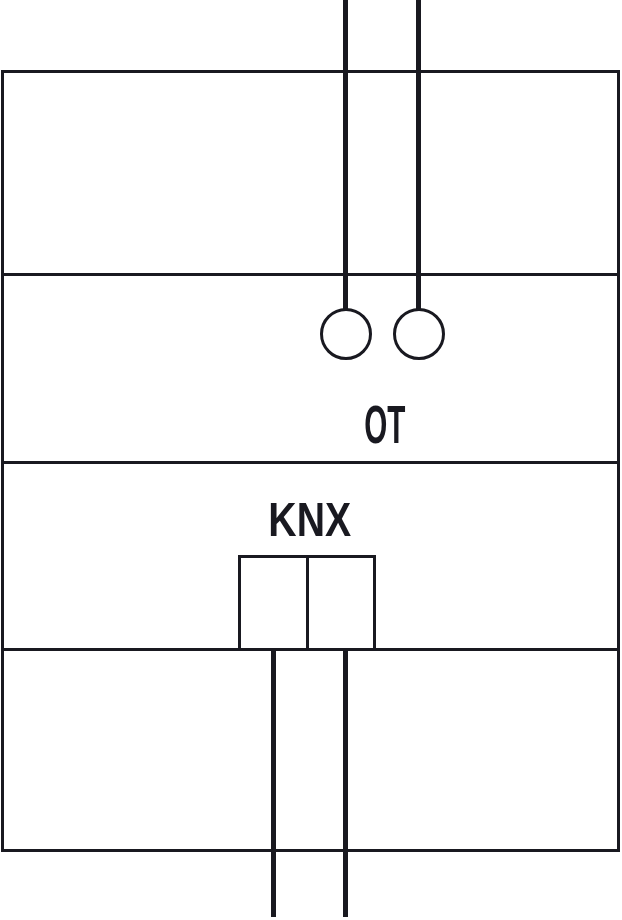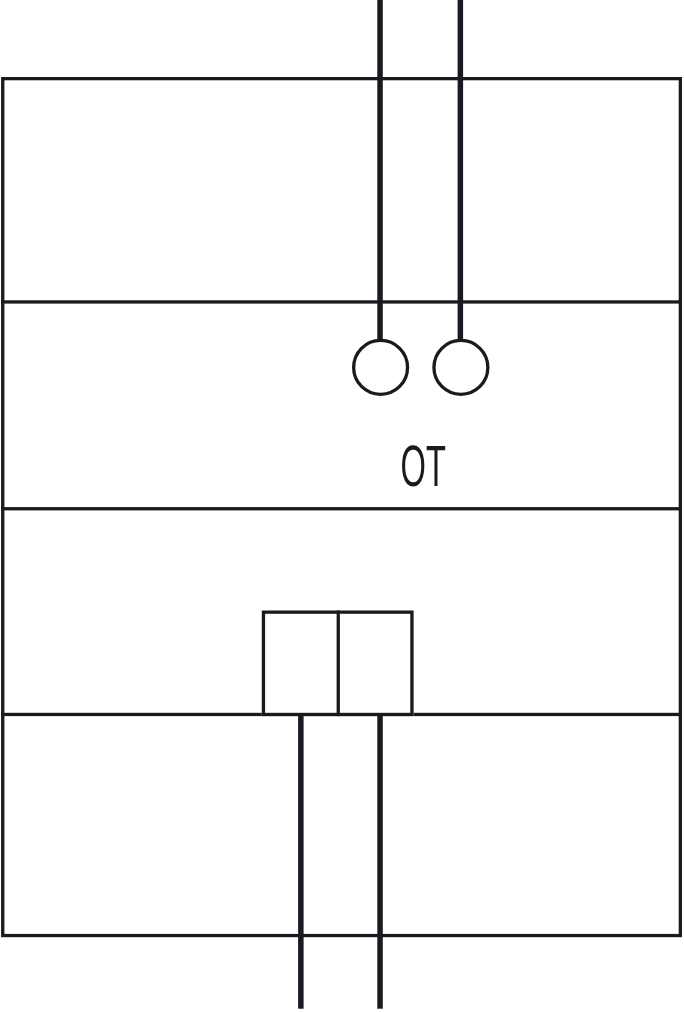--- a/index.html
+++ b/index.html
@@ -79,21 +79,21 @@
     height: 96px;
     background: var(--line);
   }
   
   .label {
     position: absolute;
     color: var(--line);
     white-space: nowrap;
     text-align: center;
     line-height: 1;
-    font-weight: 400;
+    font-weight: 700;
   }
   .label .label-text {
     display: inline-block;
     transform-origin: 50% 50%;
   }
   .ot-label {
     left: 285px;
     top: 398px;
     width: 200px;
     font-size: 53px;
@@ -121,20 +121,23 @@
   <div class="wire ot-wire-left"></div>
   <div class="wire ot-wire-right"></div>
 
   <div class="terminal-circle left"></div>
   <div class="terminal-circle right"></div>
 
   <div class="label ot-label">
     <span class="label-text">OT</span>
   </div>
 
+  <div class="label knx-label">
+    <span class="label-text">KNX</span>
+  </div>
 
   <div class="knx-block"></div>
   <div class="knx-block-divider"></div>
 
   <div class="wire knx-wire-left"></div>
   <div class="wire knx-wire-right"></div>
 
 </div>
 
 </body></html>

